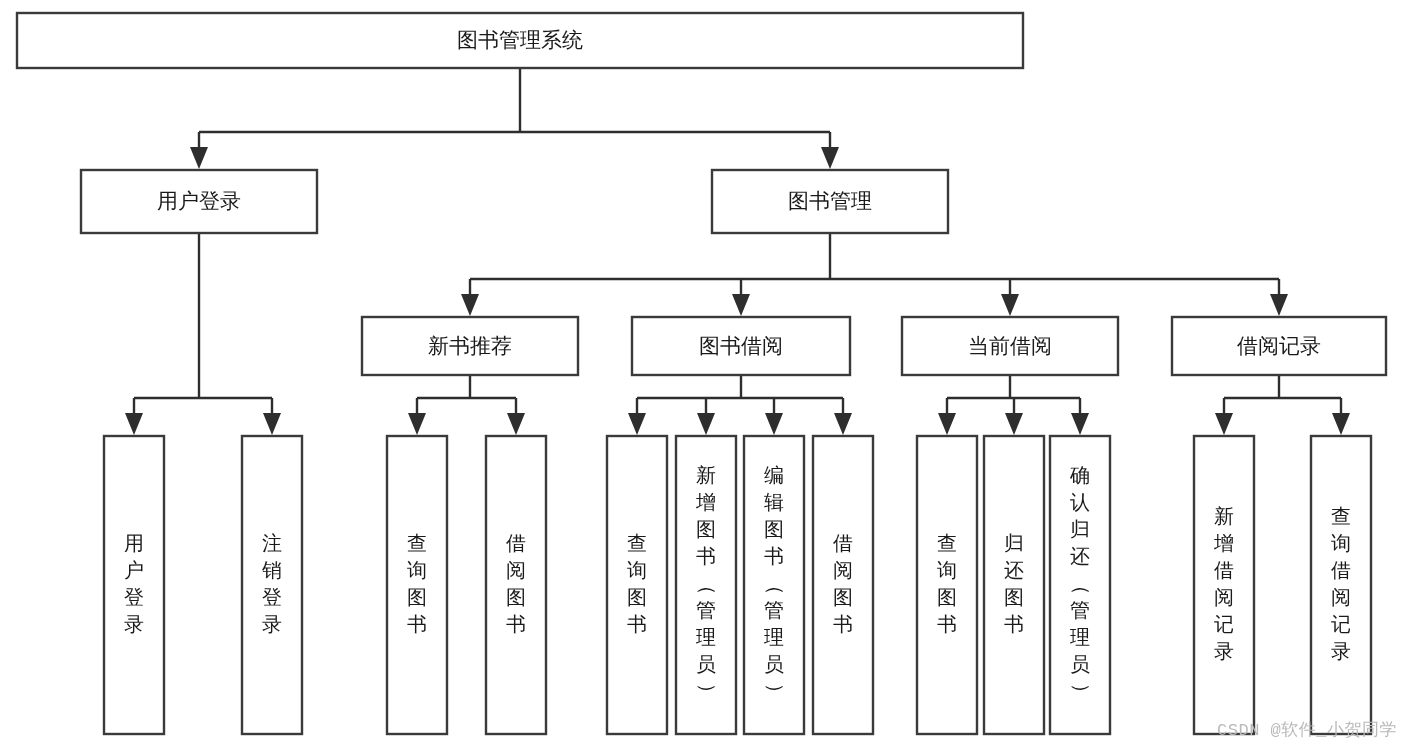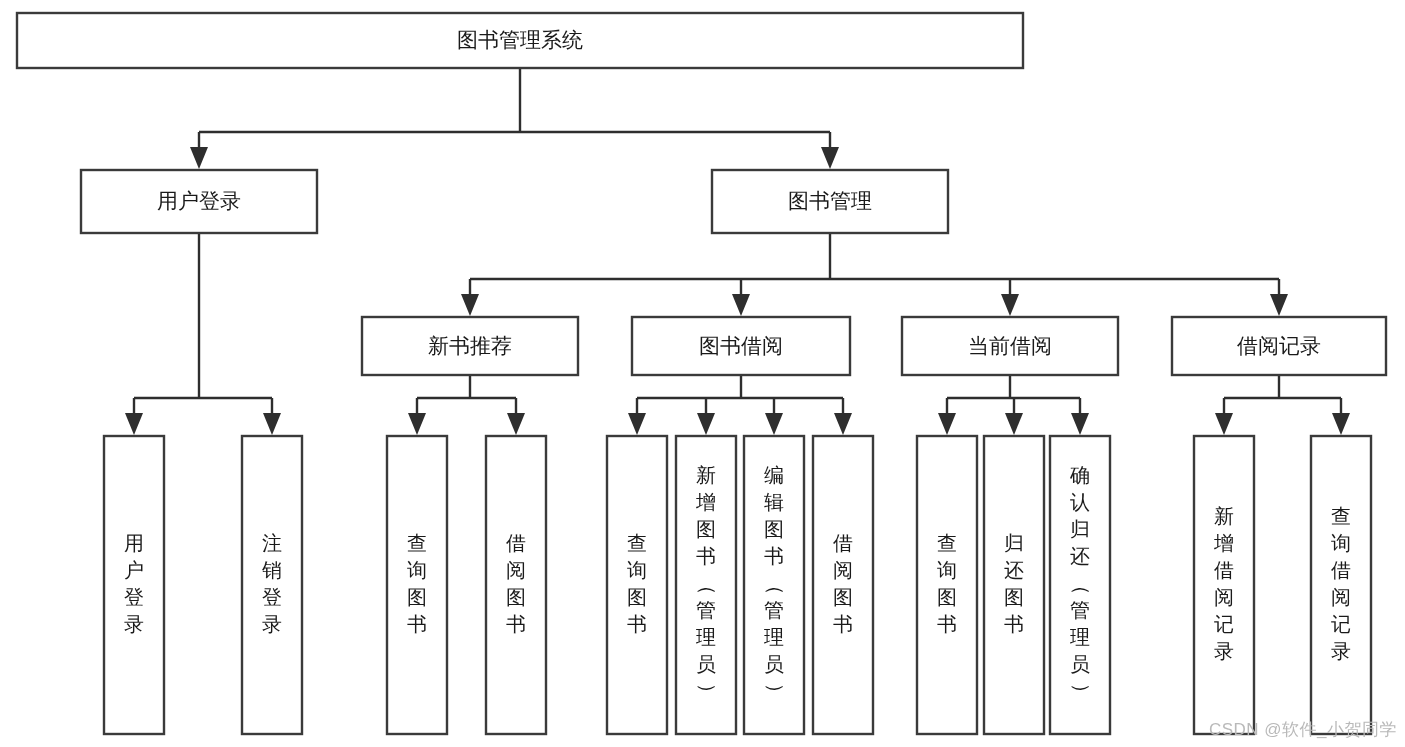--- a/index.html
+++ b/index.html
@@ -52,21 +52,21 @@
   .node-label.horizontal {
     font-size: 21px;
   }
   .node-label.vertical-char {
     font-size: 20px;
   }
   .watermark-text {
     position: absolute;
     right: 8px;
     bottom: 6px;
-    font-family: Liberation Sans, sans-serif;
+    font-family: Liberation Mono, monospace;
     font-size: 17px;
     color: #b9b9b9;
     white-space: nowrap;
     letter-spacing: 0.5px;
     user-select: none;
   }
 </style>
 </head>
 <body>
 

